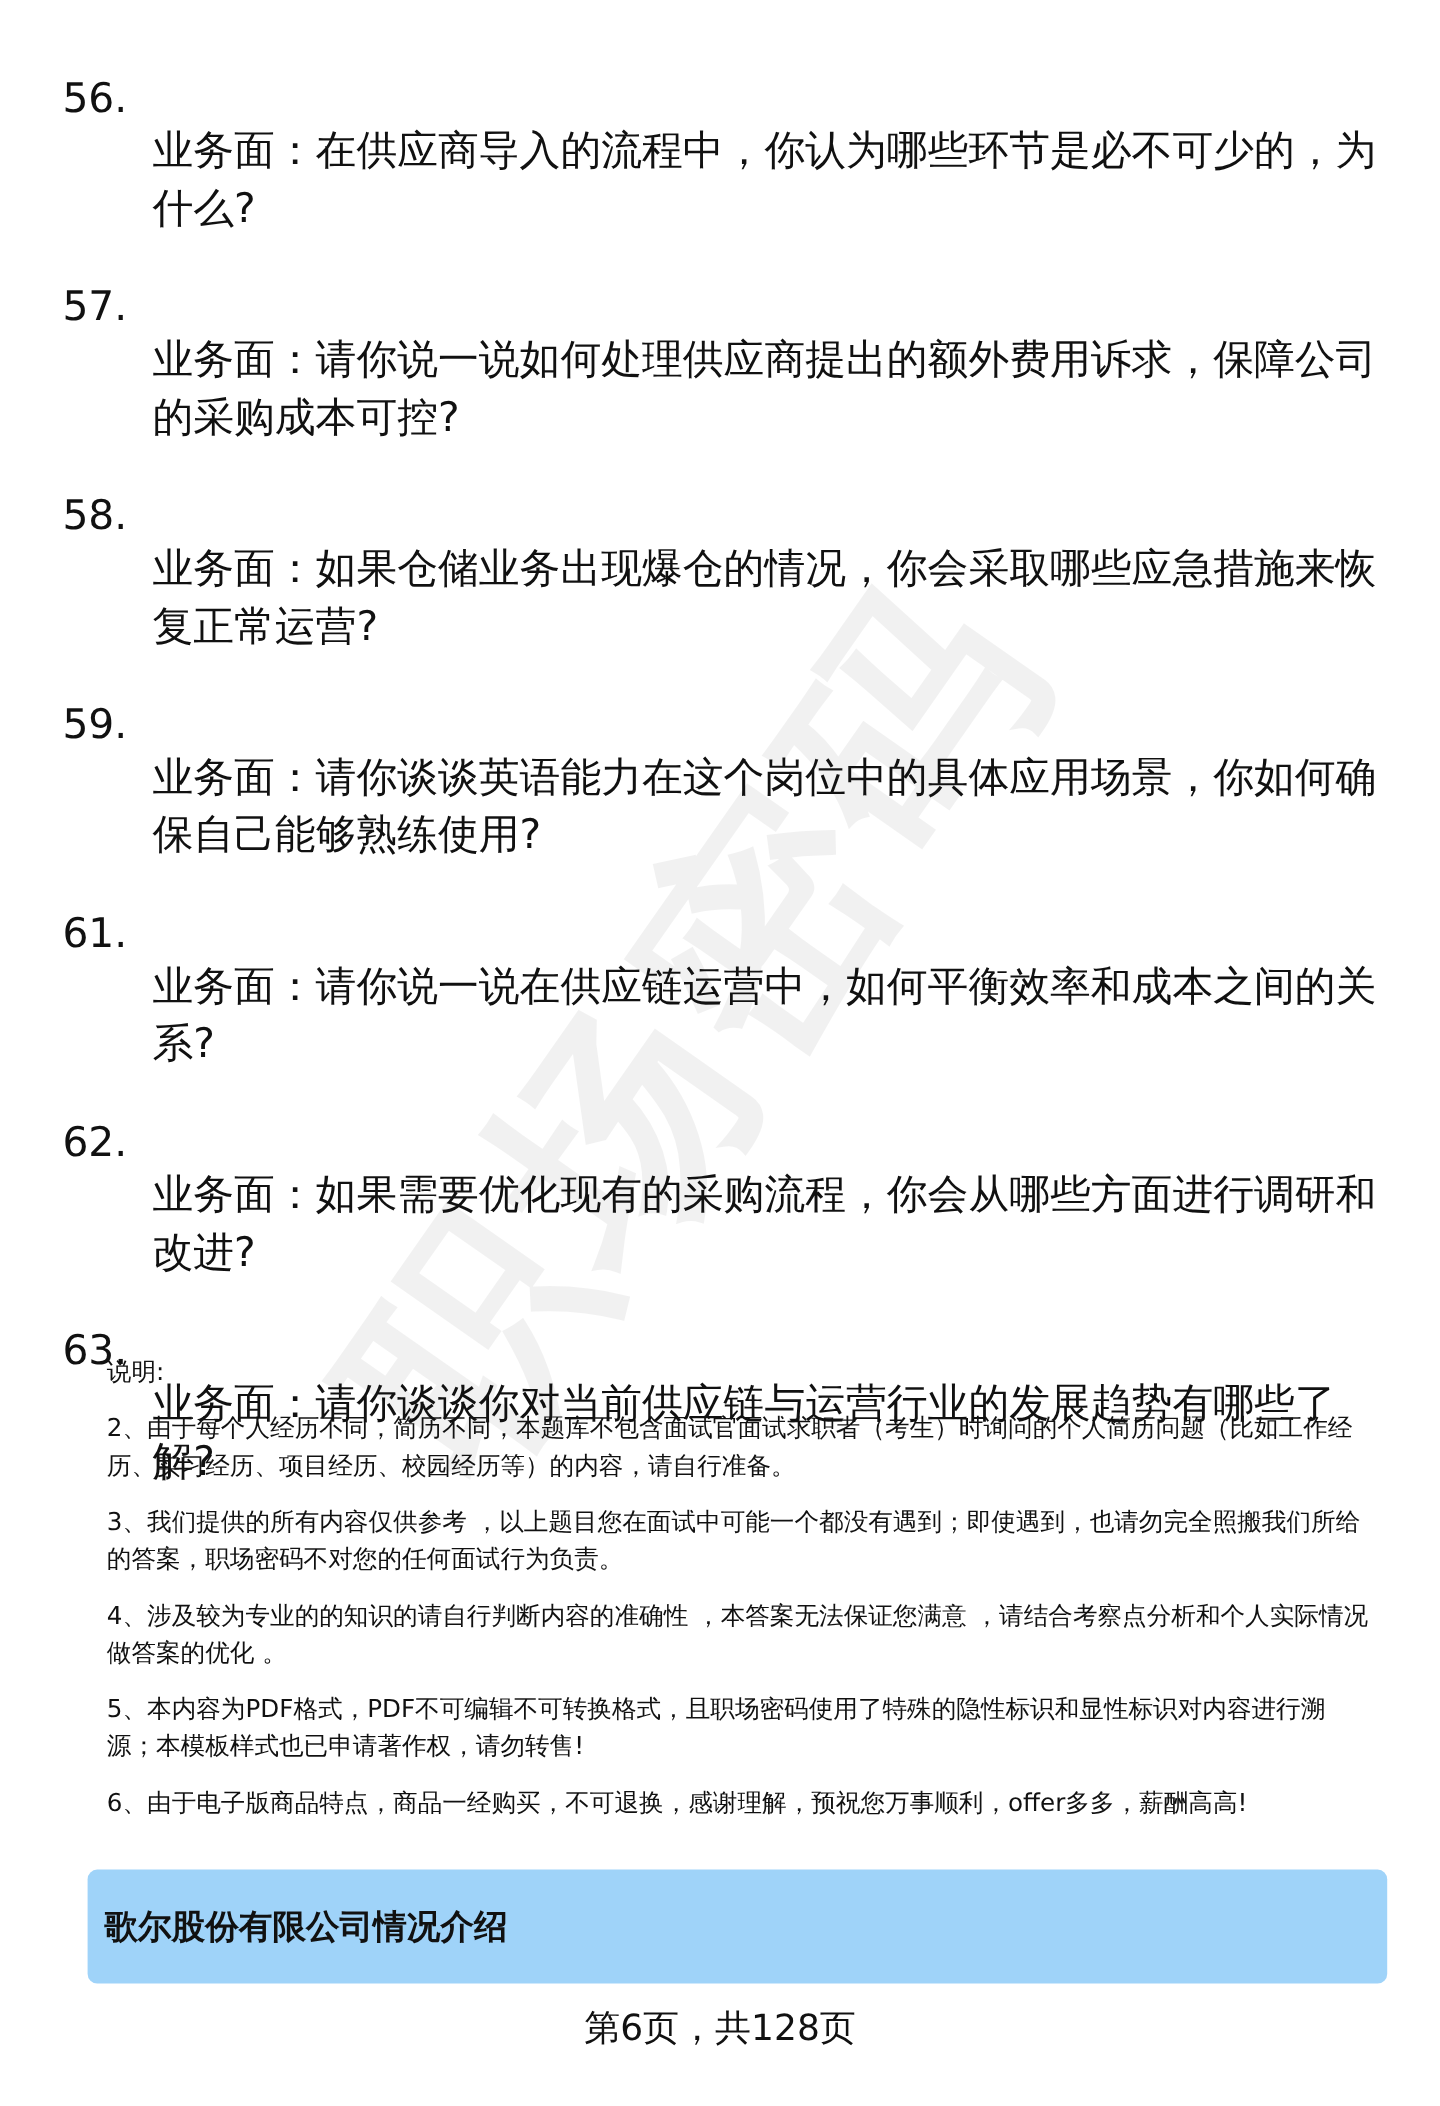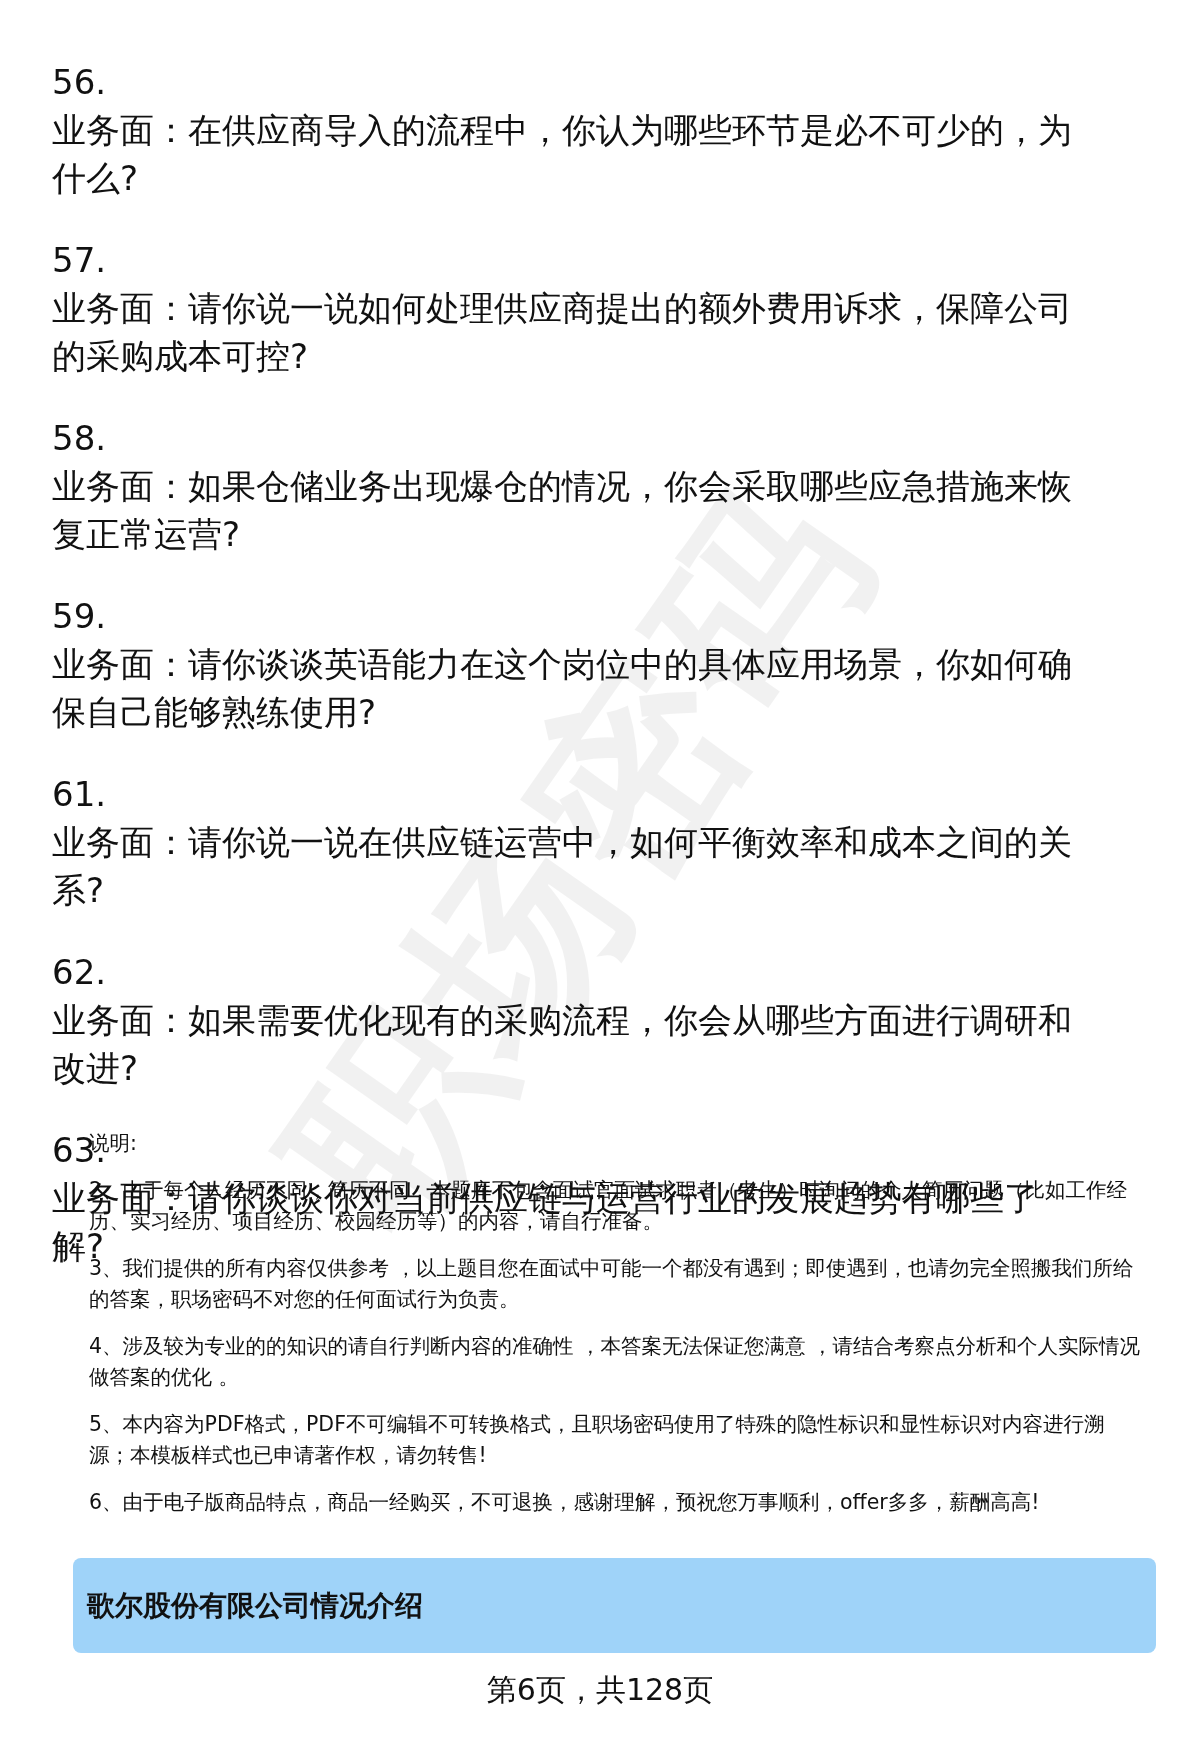--- a/index.html
+++ b/index.html
@@ -12,29 +12,28 @@
     position: absolute; left: 160px; top: 720px;
     font-size: 200px; font-weight: bold; color: rgba(0,0,0,0.055);
     transform: rotate(-55deg); transform-origin: center center;
     white-space: nowrap; letter-spacing: 10px; pointer-events: none;
     -webkit-text-stroke: 0;
   }
   .questions { position: absolute; left: 52px; top: 58px; width: 1100px; }
   .q {
     display: flex; align-items: flex-start;
     margin-bottom: 34px;
-    flex-direction: column;
   }
   .q-num {
     width: 75px; flex: none;
     font-size: 34px; line-height: 48px; color: #111;
   }
   .q-text {
     width: 1025px;
-    font-size: 34px; line-height: 48px; color: #111;
+    font-size: 34px; line-height: 48px; color: #111; margin-top: 44px;
   }
   .notes {
     position: absolute; left: 73px; top: 1112px; width: 1085px;
     font-size: 20.5px; line-height: 31px; color: #111;
   }
   .notes p { margin: 16px; }
   .section-banner {
     position: absolute; left: 73px; top: 1558px; width: 1083px; height: 95px;
     background: #9fd3f9; border-radius: 8px;
     display: flex; align-items: center;

